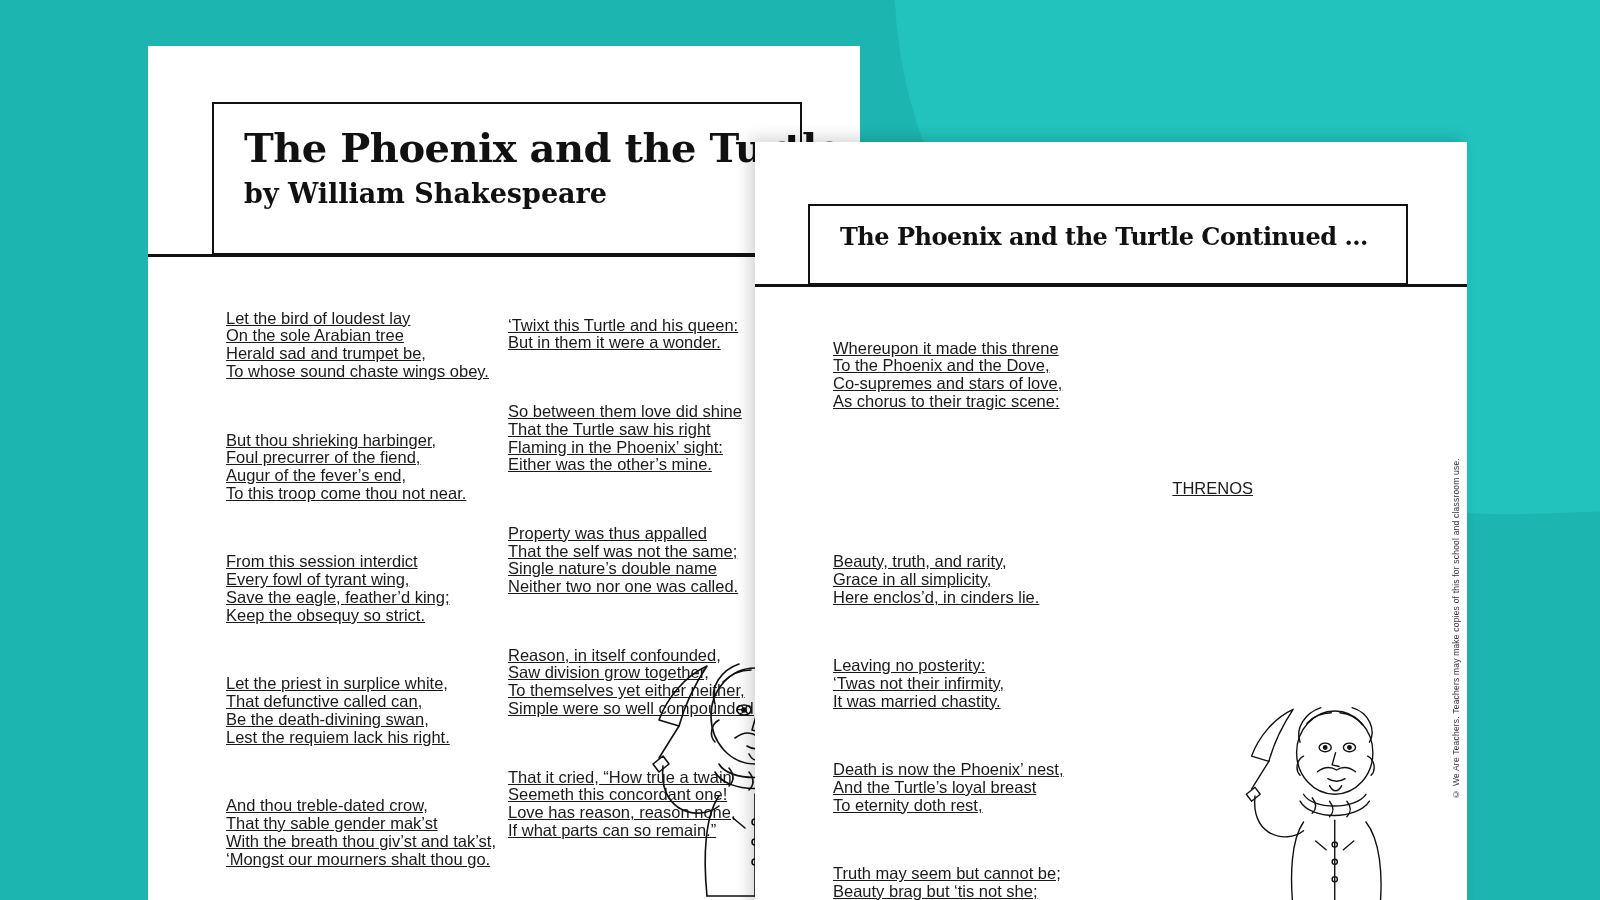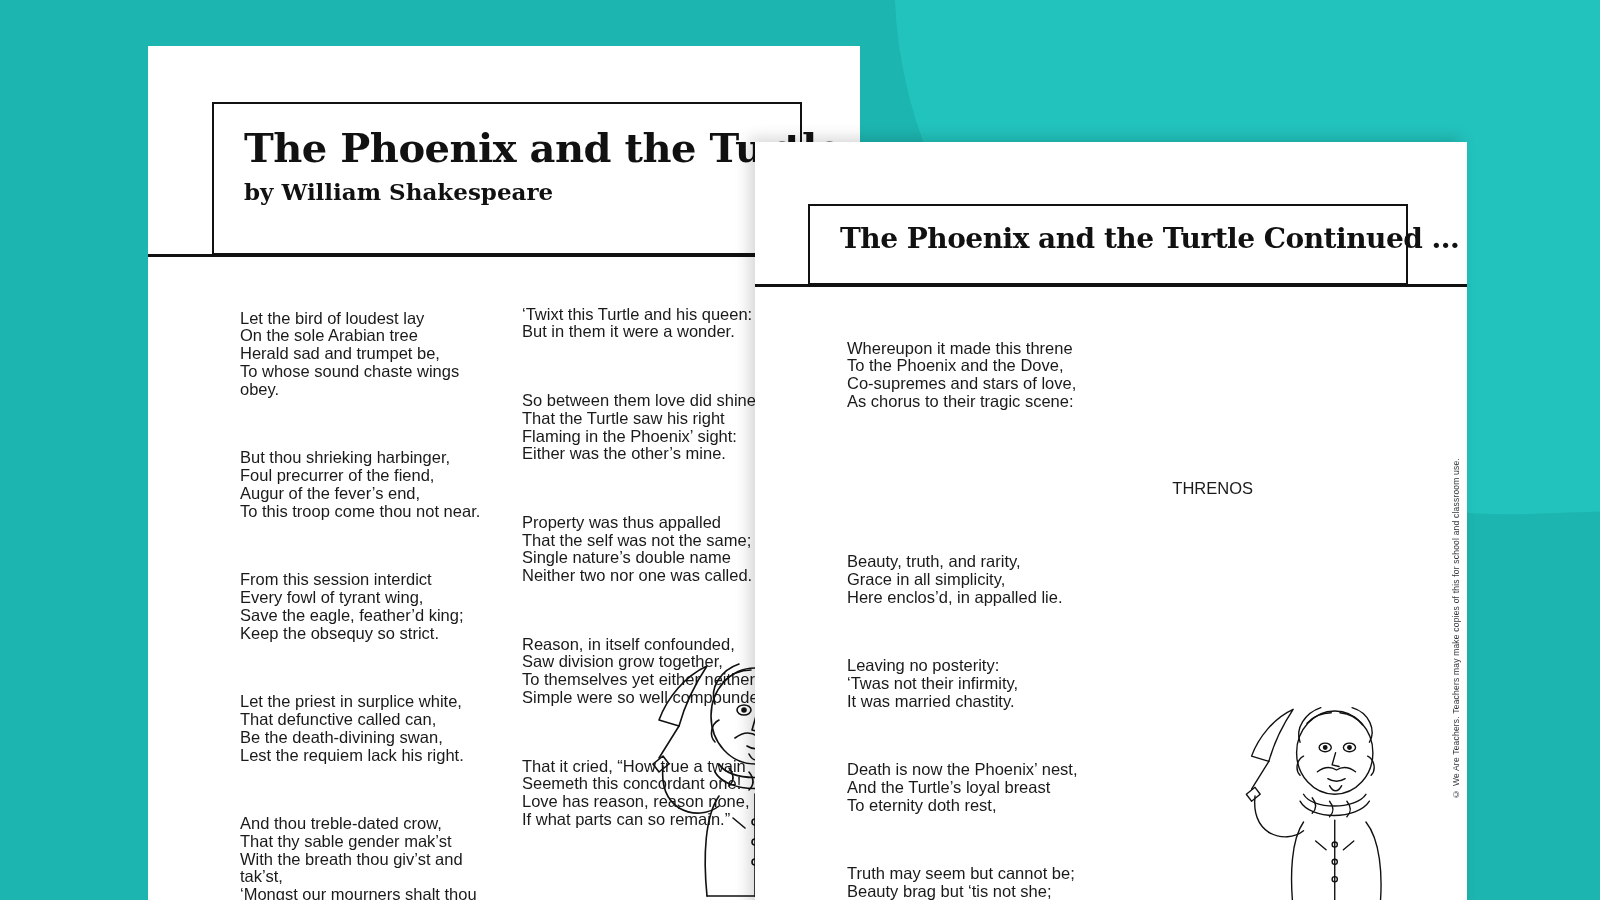--- a/index.html
+++ b/index.html
@@ -100,43 +100,43 @@
     left: 96px;
     top: 78px;
     font-size: 40px;
   }
   #p1-byline {
     position: absolute;
     left: 96px;
     top: 132px;
     font-family: "DejaVu Serif", serif;
     font-weight: 700;
-    font-size: 23px;
+    font-size: 27px;
     color: #111;
   }
   #p2-title {
     left: 85px;
     top: 80px;
-    font-size: 28px;
+    font-size: 24px;
   }
 
   
   .poem-col {
     position: absolute;
     font-family: "Liberation Sans", sans-serif;
     font-size: 16.5px;
     line-height: 1.08;
     color: #1a1a1a;
     white-space: pre-wrap;
   }
   #p1-col-a { left: 78px; top: 228px; width: 270px; }
-  #p1-col-b { left: 360px; top: 224px; width: 280px; }
+  #p1-col-b { left: 360px; top: 235px; width: 280px; }
   #p2-col  { left: 78px; top: 162px; width: 420px; }
 
-  .stanza { margin: 0 0 15px 14px; }
+  .stanza { margin: 0 0 15px 0; text-decoration: underline; }
   .stanza.threnos {
     text-align: right;
     margin-left: -70px;
     margin-top: 18px;
     margin-bottom: 20px;
   }
 
   
   .side-credit {
     position: absolute;
@@ -283,21 +283,21 @@
     <div class="doc-title" id="p2-title">The Phoenix and the Turtle Continued ...</div>
 
     <div class="poem-col" id="p2-col">
       <p class="stanza">Whereupon it made this threne
 To the Phoenix and the Dove,
 Co-supremes and stars of love,
 As chorus to their tragic scene:</p>
       <p class="stanza threnos">THRENOS</p>
       <p class="stanza">Beauty, truth, and rarity,
 Grace in all simplicity,
-Here enclos’d, in appalled lie.</p>
+Here enclos’d, in cinders lie.</p>
       <p class="stanza">Leaving no posterity:
 ‘Twas not their infirmity,
 It was married chastity.</p>
       <p class="stanza">Death is now the Phoenix’ nest,
 And the Turtle’s loyal breast
 To eternity doth rest,</p>
       <p class="stanza">Truth may seem but cannot be;
 Beauty brag but ‘tis not she;
 Truth and beauty buried be.</p>
       

